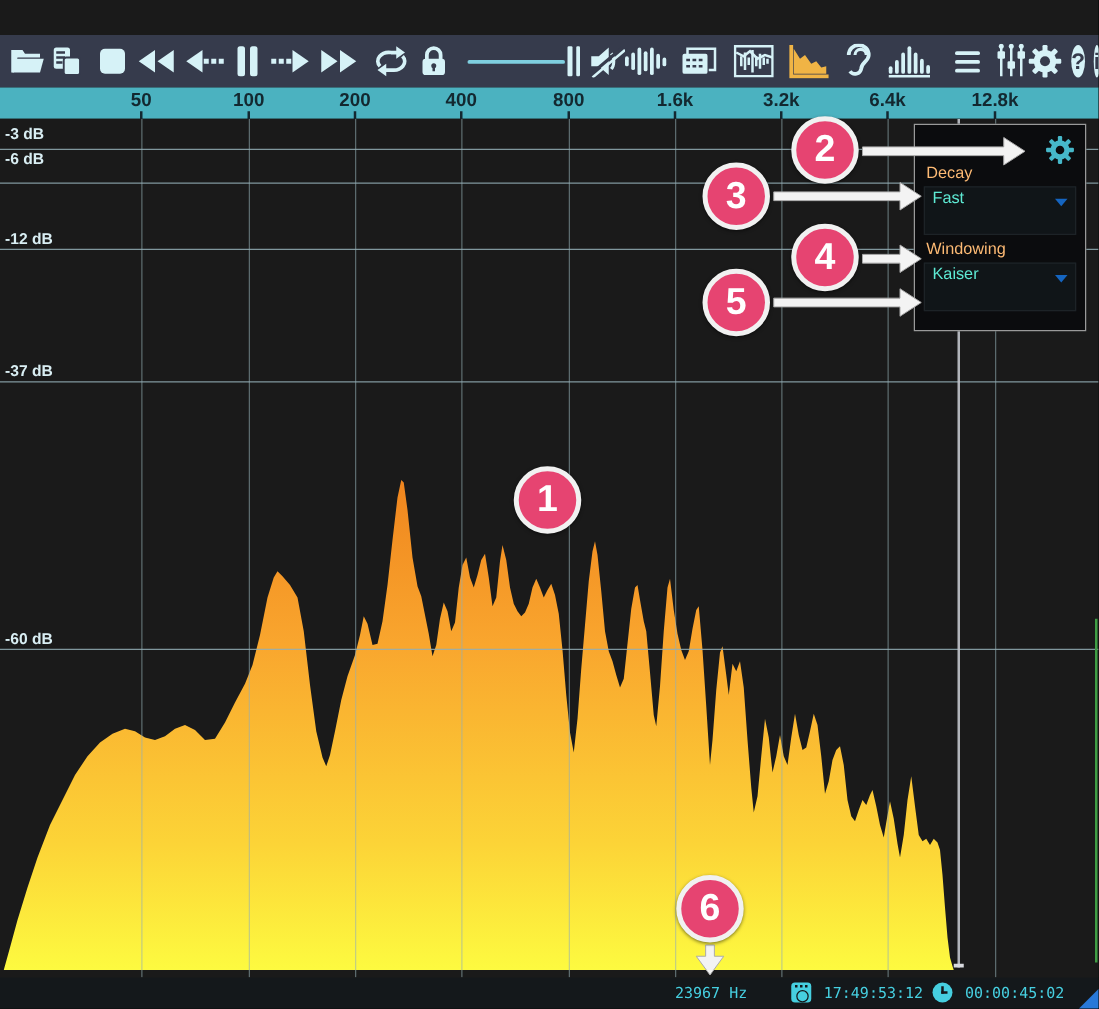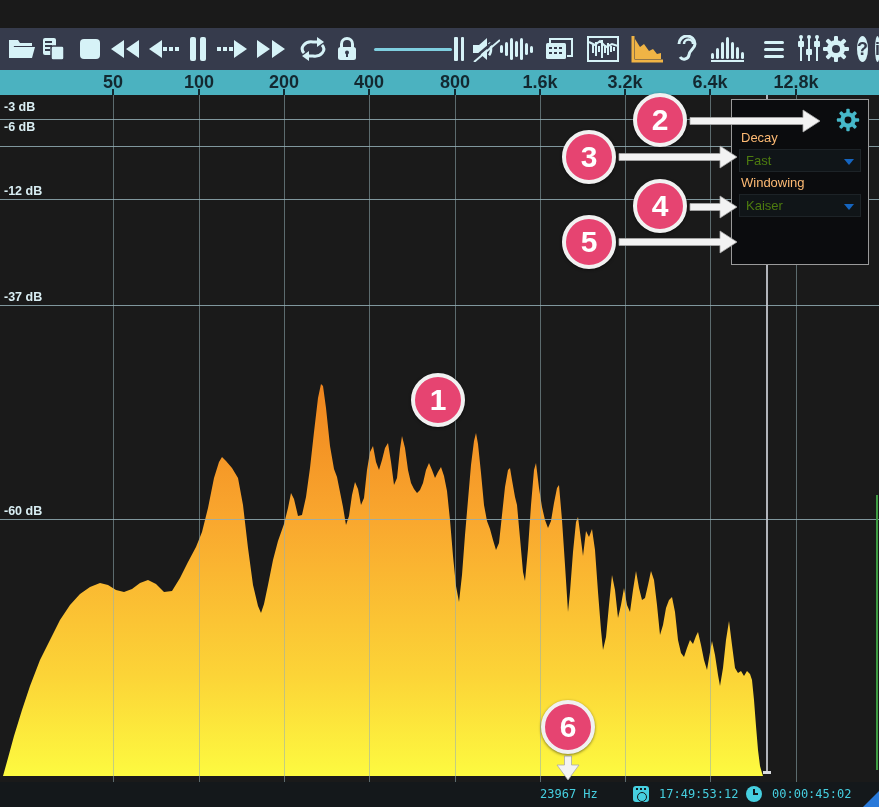--- a/index.html
+++ b/index.html
@@ -28,42 +28,42 @@
   .slider-handle{width:4px;height:24px;background:#d6f2f7;border-radius:1px;margin-left:2px;}
   .slider-handle2{width:3px;height:24px;background:#d6f2f7;border-radius:1px;margin-left:3px;}
   .bars{display:flex;align-items:center;gap:2px;height:26px;}
   .bars i{display:block;width:3px;background:#d6f2f7;border-radius:2px;}
   .menu-ico{display:flex;flex-direction:column;gap:4px;}
   .menu-ico i{display:block;width:20px;height:3px;background:#d6f2f7;border-radius:2px;}
 
   
   .freqstrip{position:absolute;left:0;top:70px;width:879px;height:25px;background:#4bb2c0;}
   .freq-label{position:absolute;top:2px;transform:translateX(-50%);color:#132830;
-              font-size:18px;font-weight:bold;}
+              font-size:15px;font-weight:bold;}
   .freq-tick{position:absolute;bottom:-1px;width:2px;height:7px;background:#132830;transform:translateX(-50%);}
 
   
   .plot{position:absolute;left:0;top:95px;width:879px;height:687px;background:#1a1a1a;overflow:hidden;}
   .hline{position:absolute;left:0;width:879px;height:1px;background:#93aeb5;opacity:.85;}
   .vline{position:absolute;top:0;width:1px;height:687px;background:#93aeb5;opacity:.55;}
   .db-label{position:absolute;left:4px;transform:translateY(-100%);color:#d9eef3;
             font-size:12.5px;font-weight:bold;padding-bottom:1px;}
   .cursor{position:absolute;top:0;width:2px;height:679px;background:#c2c5cc;opacity:.9;}
   .cursor-cap{position:absolute;width:8px;height:3px;background:#d8dadf;}
   .meter{position:absolute;width:2px;background:#3f9d44;}
   #spectrum{position:absolute;left:0;top:0;}
 
   
   .panel{position:absolute;left:731px;top:99px;width:138px;height:166px;background:#0b0c0e;
          border:1px solid #9a9a9a;padding:6px 7px 8px 7px;}
   .panel-gear{position:absolute;right:8px;top:8px;color:#46b8c9;}
   .p-label{color:#fdba74;font-size:13px;margin:3px 2px 4px 2px;}
   .p-label.first{margin-top:24px;}
-  .dropdown{height:23px;background:#101518;border:1px solid #1d2327;display:flex;align-items:center;
-            padding:0 6px;color:#4d7c0f;font-size:13px;position:relative;margin-bottom:3px;}
+  .dropdown{height:39px;background:#101518;border:1px solid #1d2327;display:flex;
+            padding:0 6px;color:#5eead4;font-size:13px;position:relative;margin-bottom:3px;}
   .dd-caret{position:absolute;right:6px;top:9px;width:0;height:0;
             border-left:5px solid transparent;border-right:5px solid transparent;border-top:6px solid #1565c0;}
   .freeze-btn{margin-top:9px;height:24px;background:#1173cc;color:#fff;font-size:13.5px;font-weight:bold;
               display:flex;align-items:center;justify-content:center;}
 
   
   .callout{position:absolute;width:54px;height:54px;border-radius:50%;background:#e64471;
            border:4px solid #f1f1f1;box-shadow:0 1px 3px rgba(0,0,0,.5);
            display:flex;align-items:center;justify-content:center;
            color:#fff;font-size:30px;font-weight:bold;z-index:30;}

